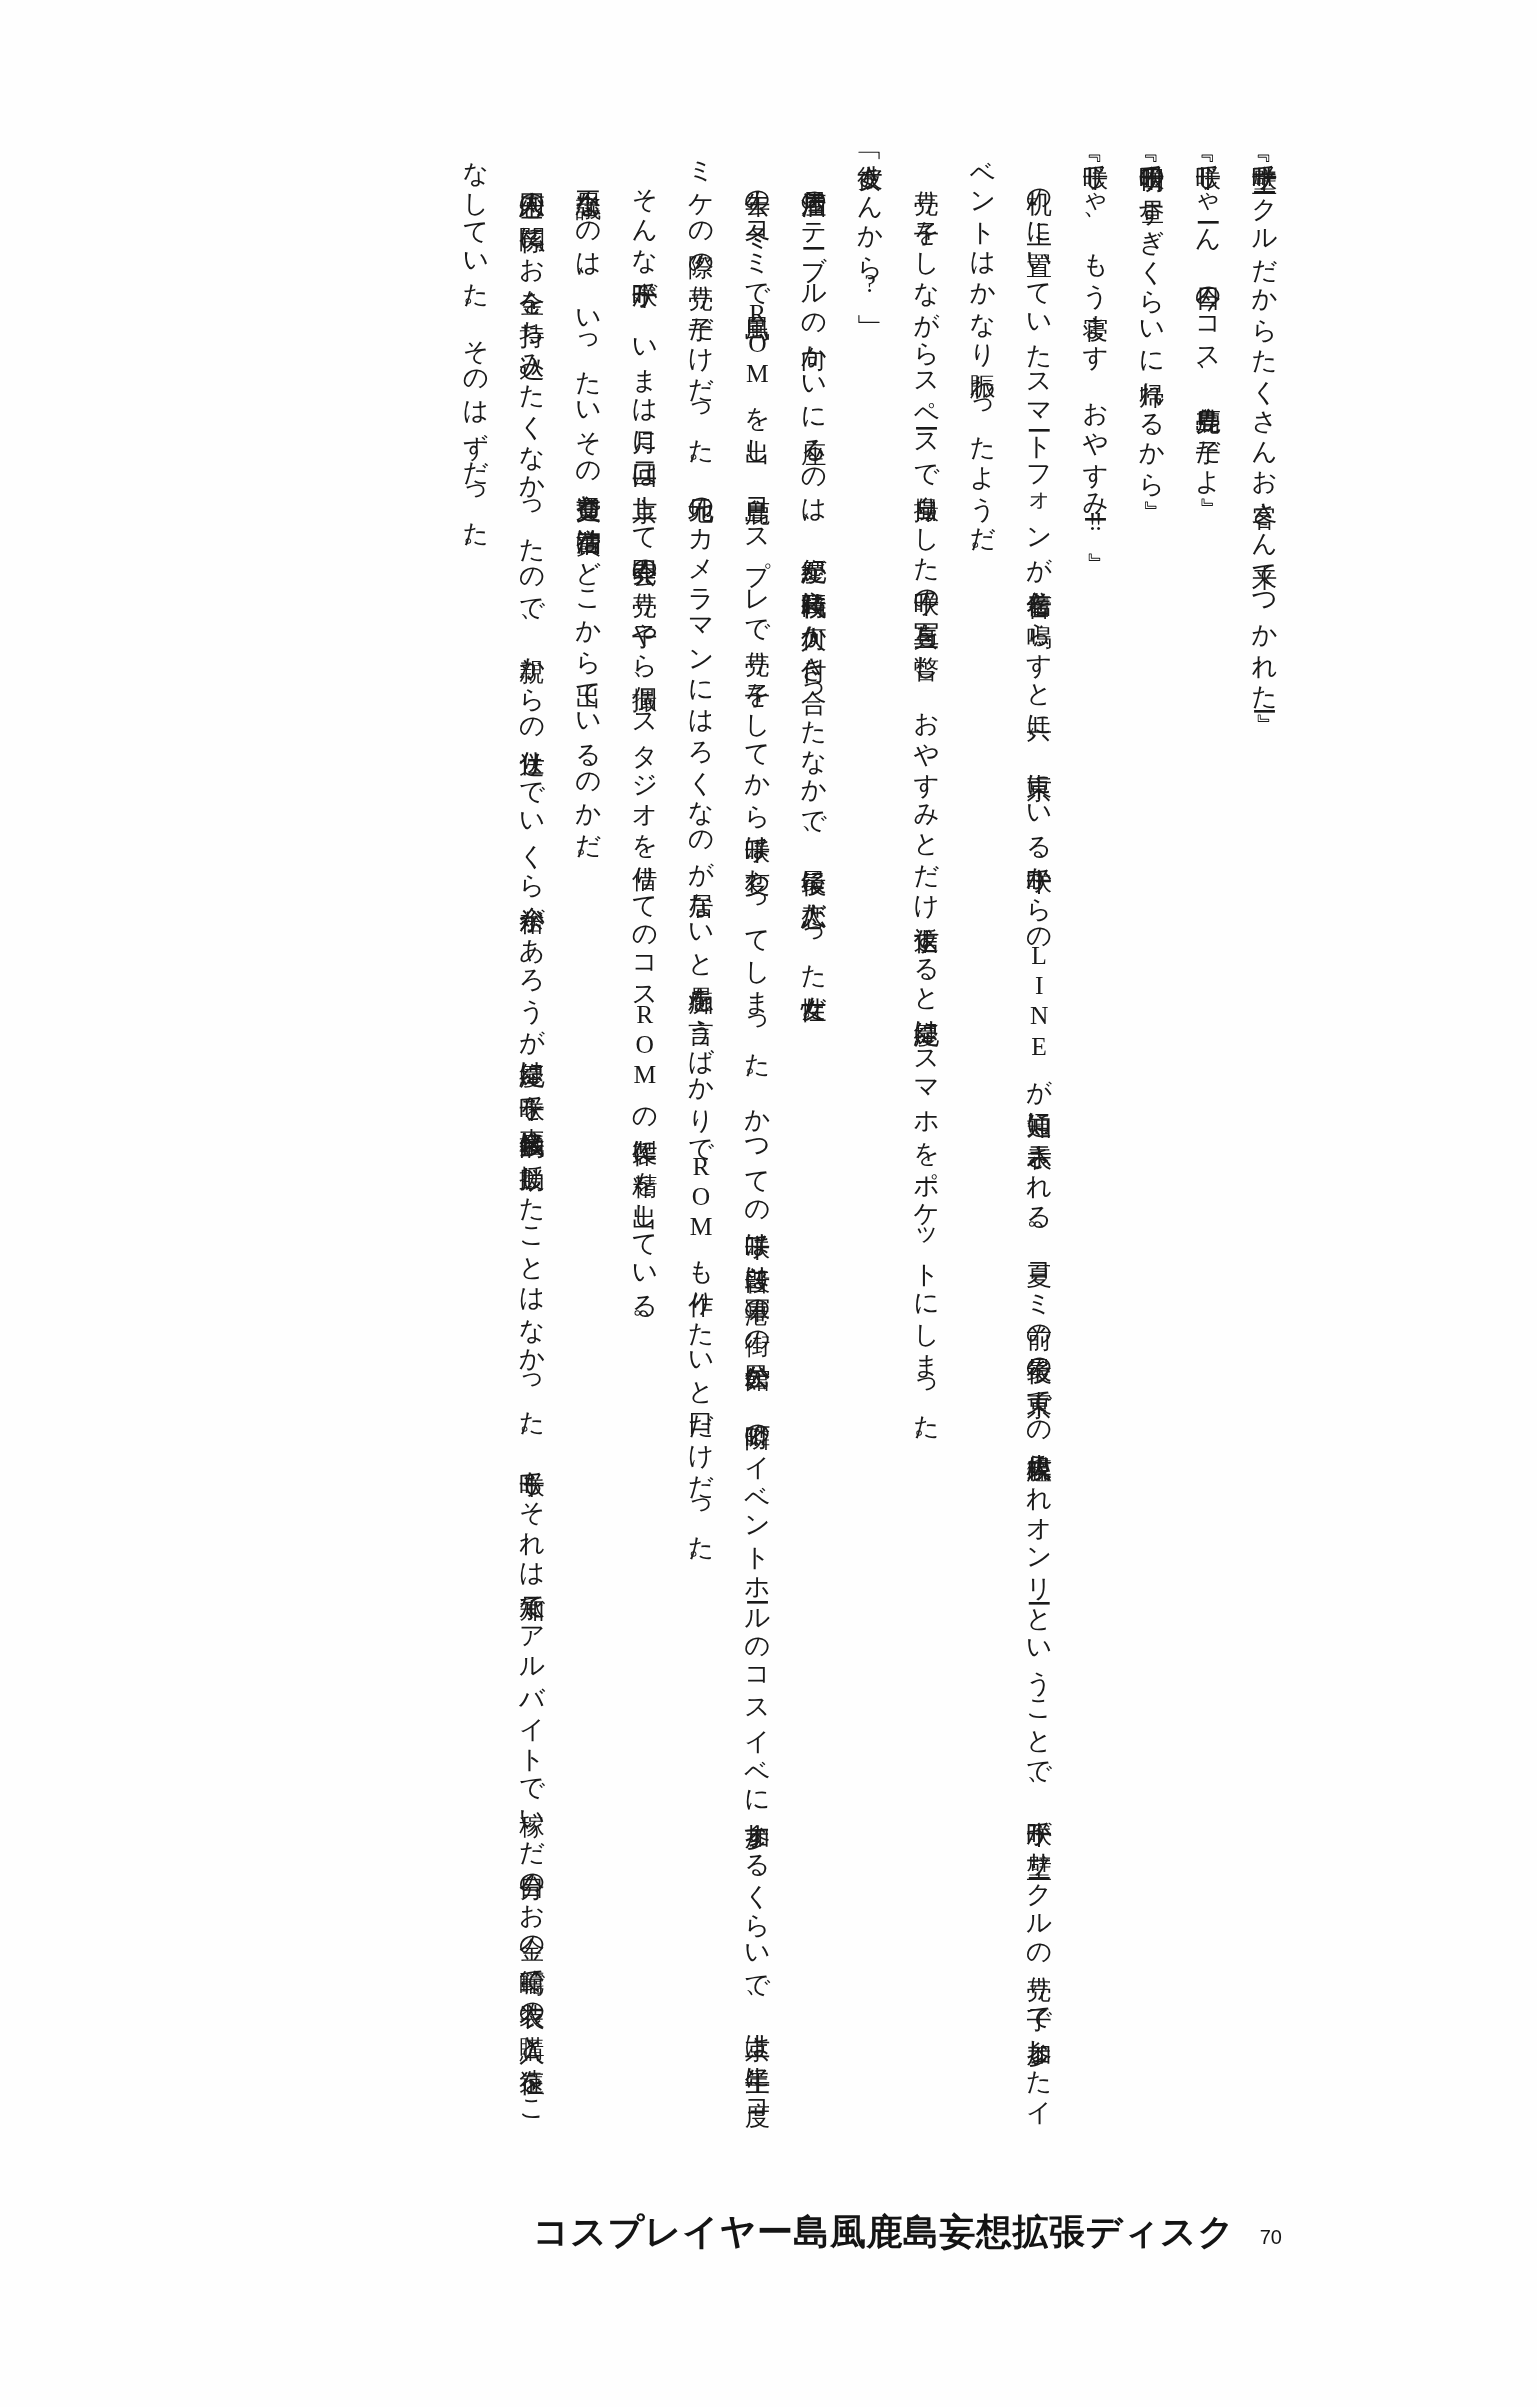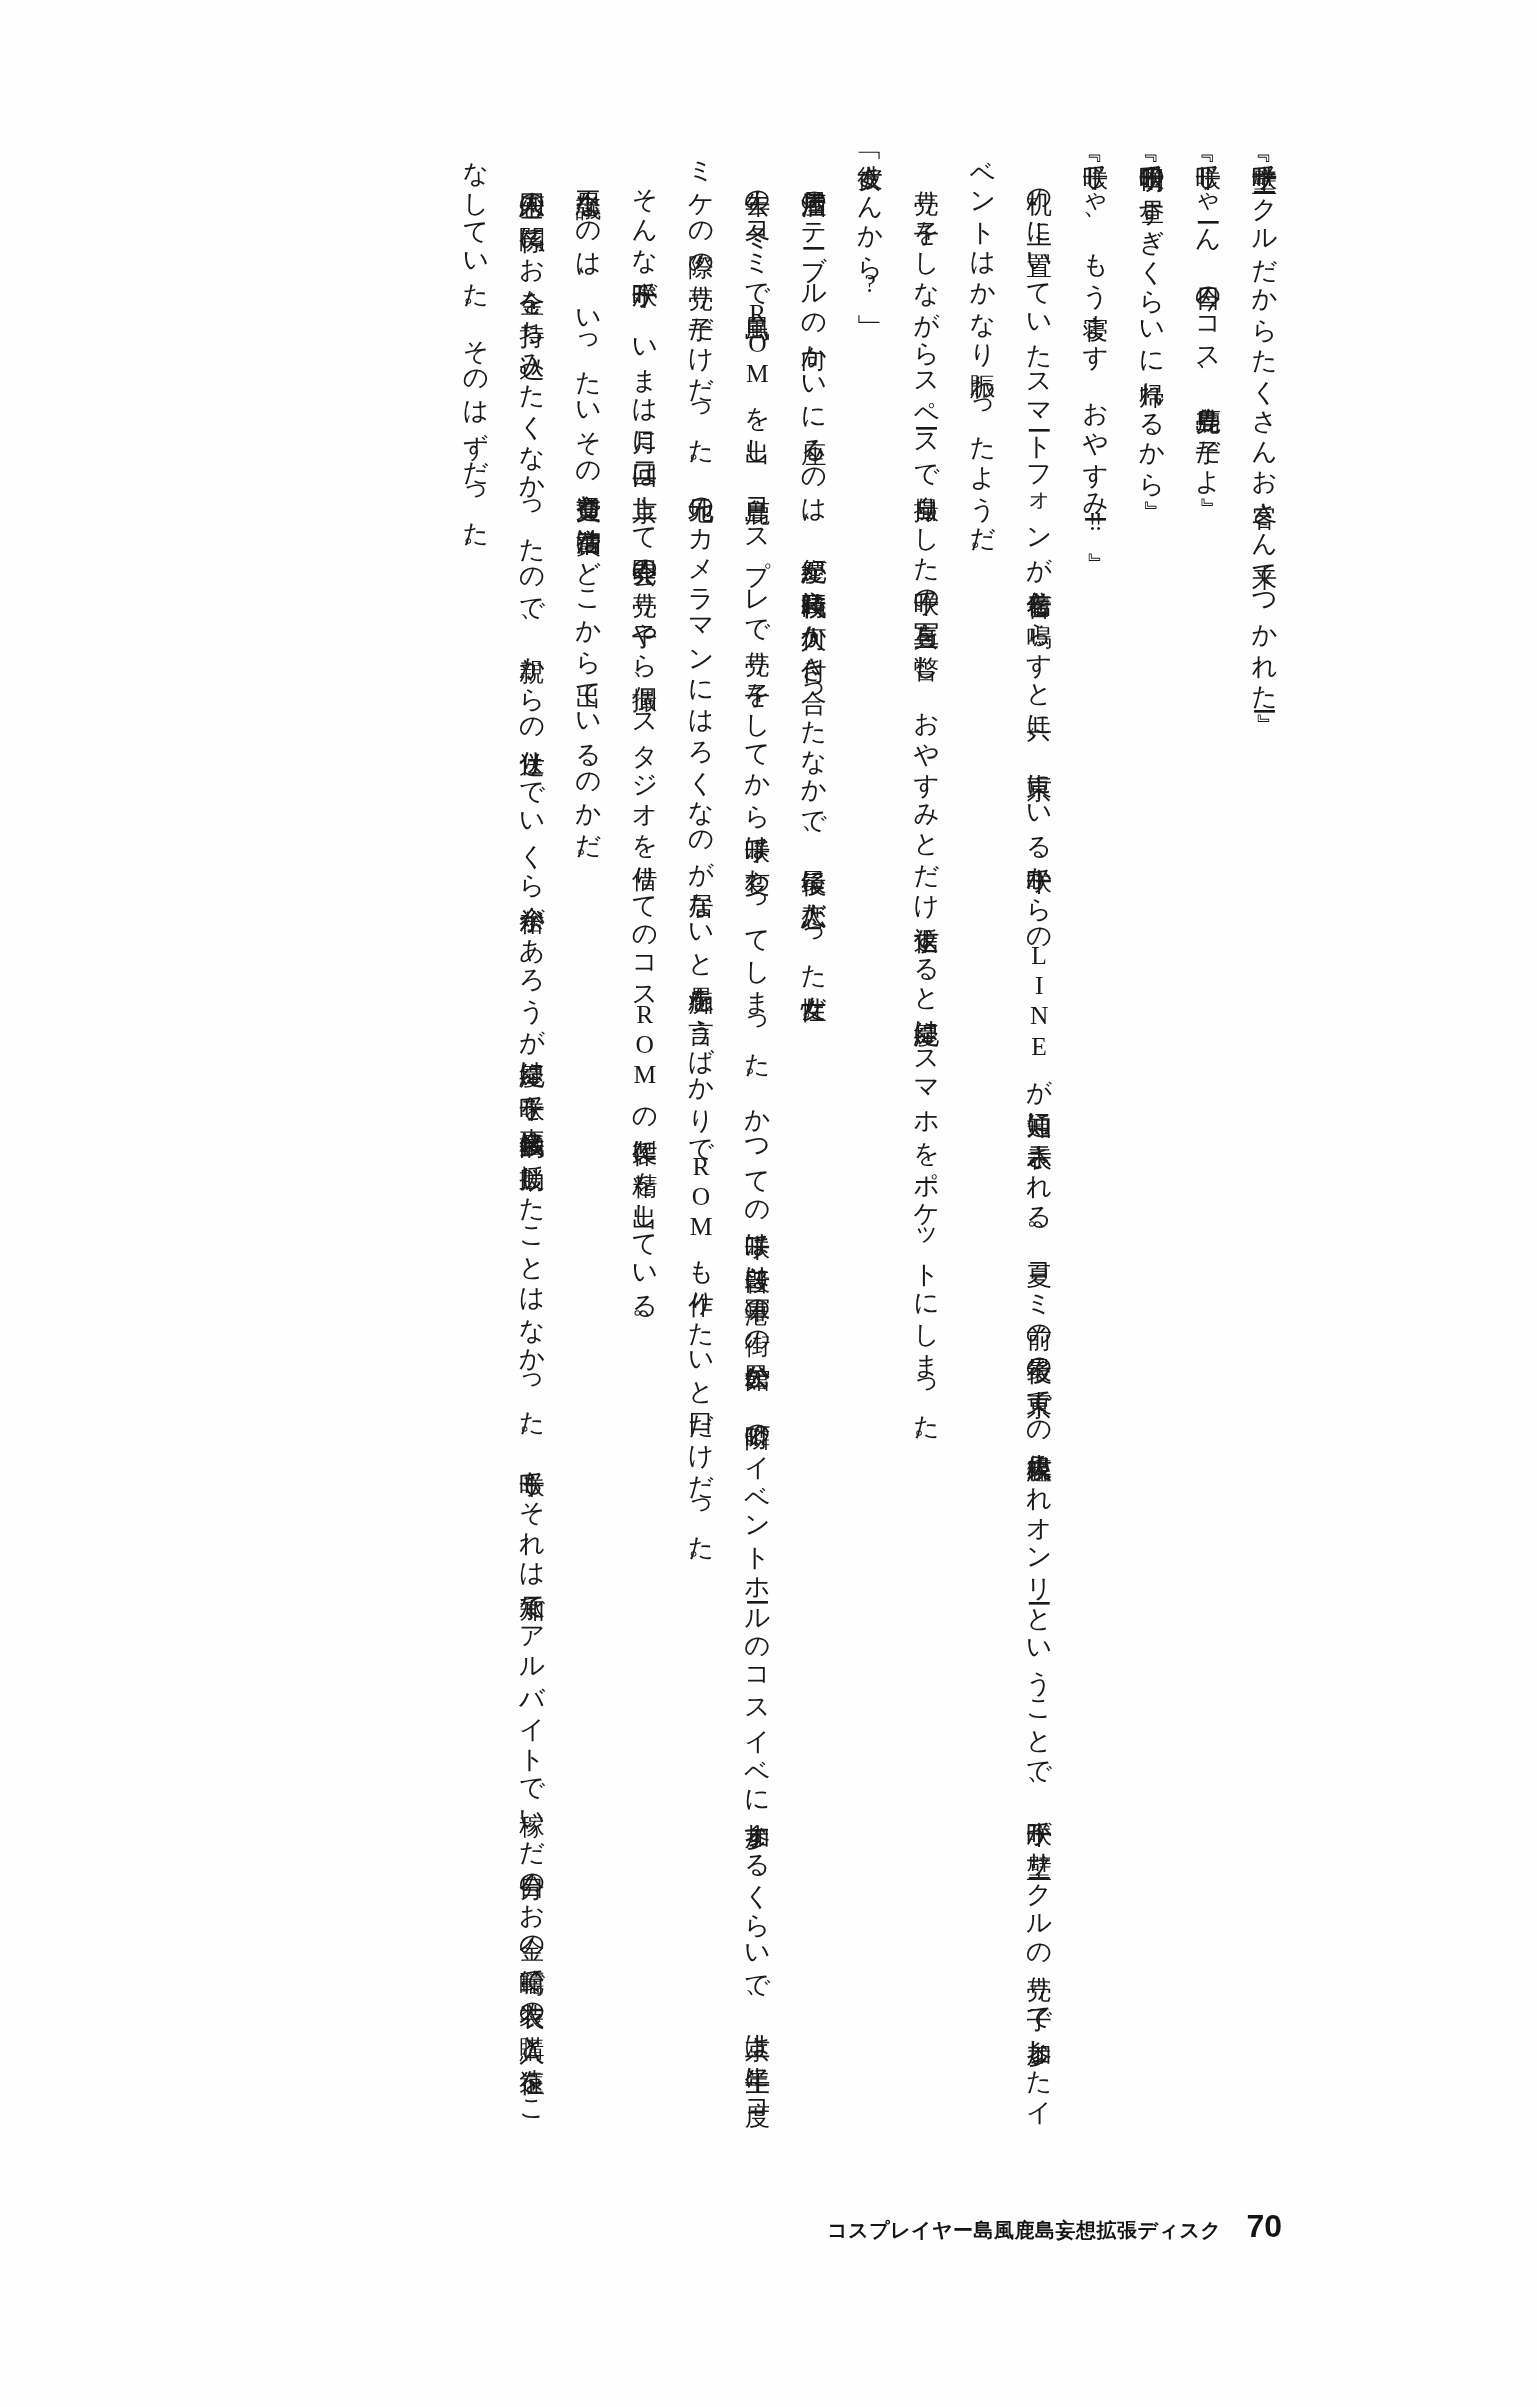--- a/index.html
+++ b/index.html
@@ -65,28 +65,28 @@
   #footer-inner {
     position: absolute;
     right: 255px;
     top: 0;
     display: flex;
     align-items: baseline;
     gap: 25px;
     font-family: "Liberation Sans", "DejaVu Sans", sans-serif;
   }
   #running-title {
-    font-size: 20px;
+    font-size: 36px;
     font-weight: 700;
     letter-spacing: 0.5px;
     color: #141414;
   }
   #page-number {
-    font-size: 32px;
-    font-weight: 700;
+    font-size: 20px;
+    font-weight: 400;
     color: #141414;
     text-align: right;
   }
 
   
 </style>
 </head>
 <body>
 
 <div id="page">

